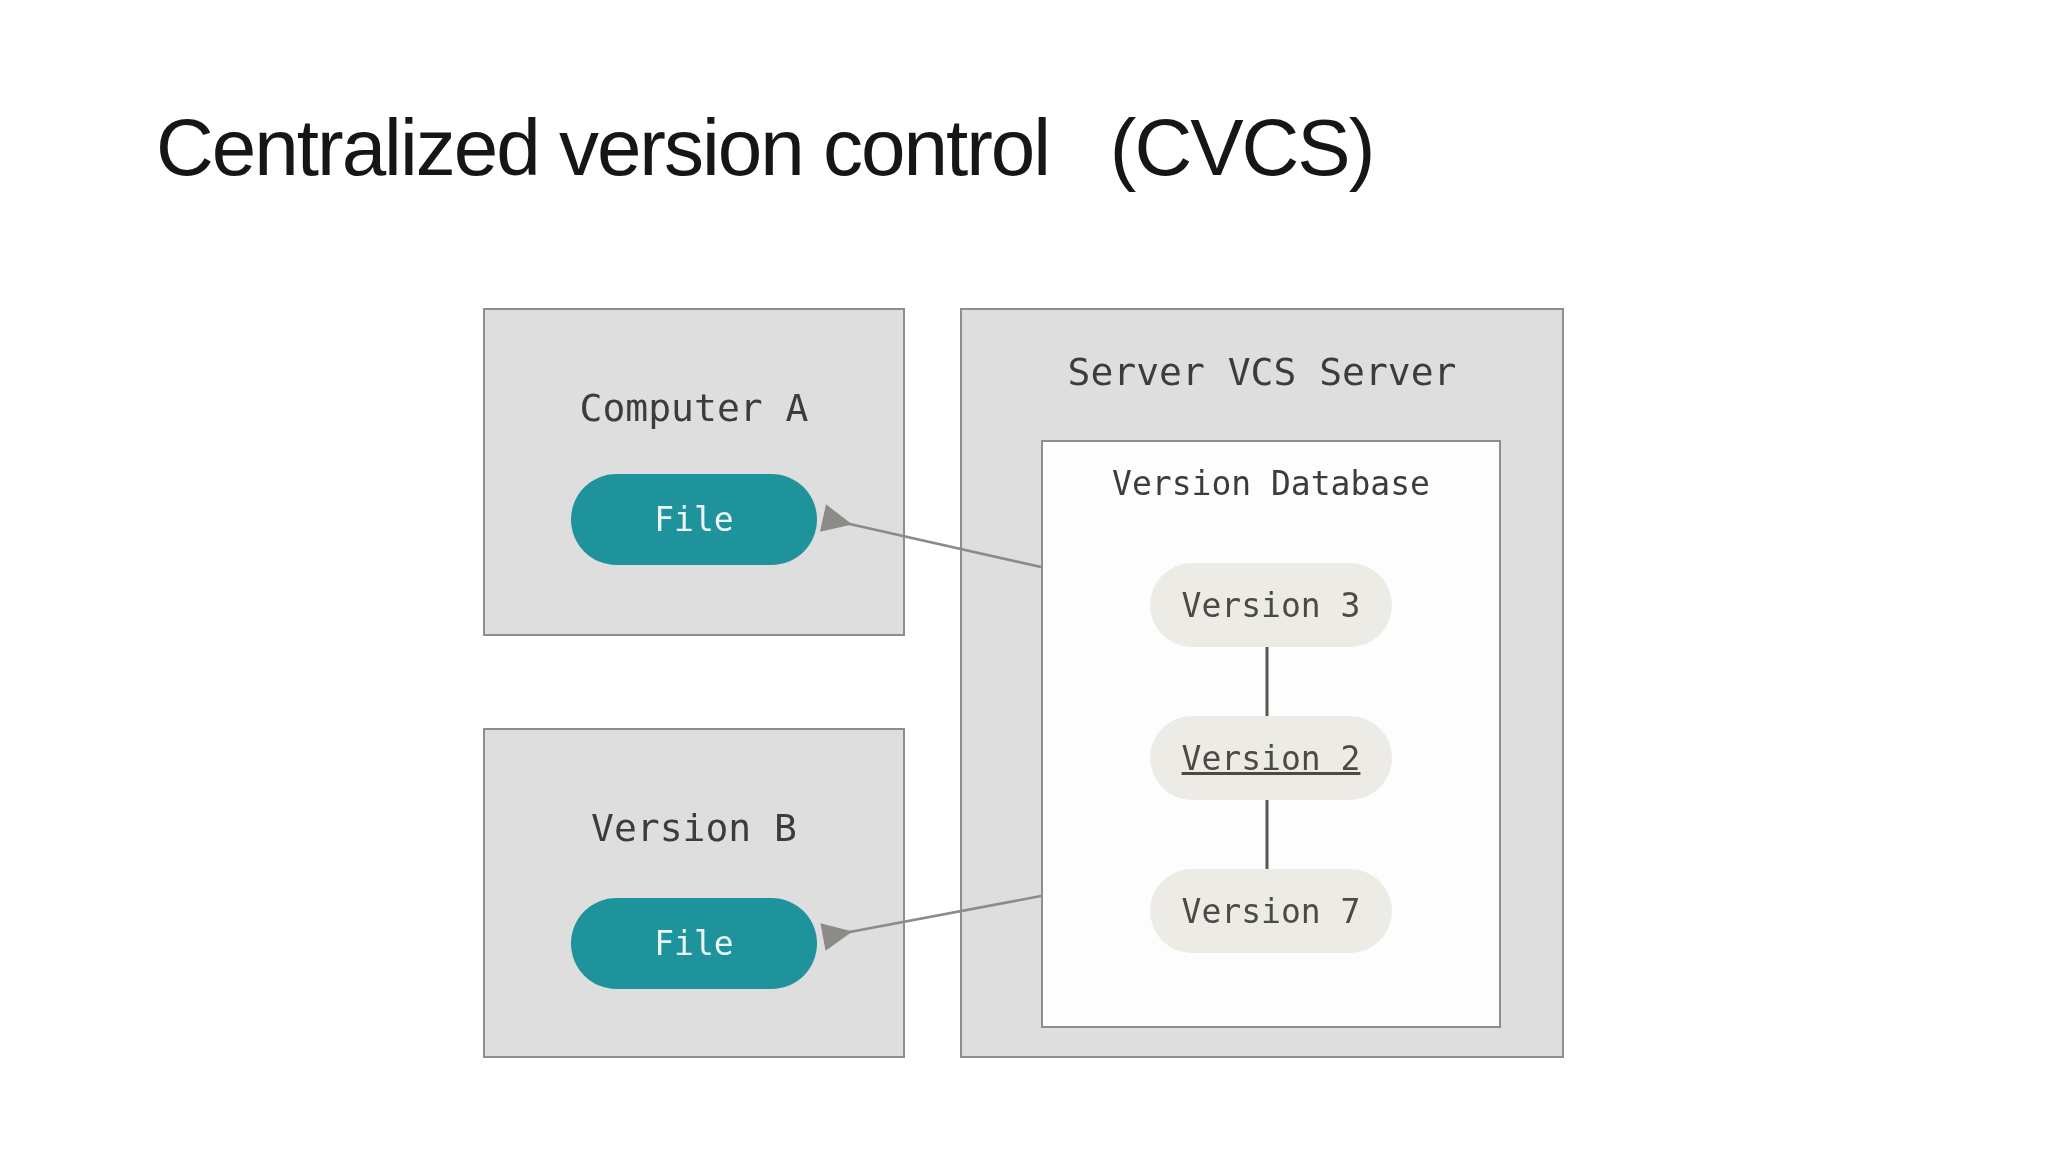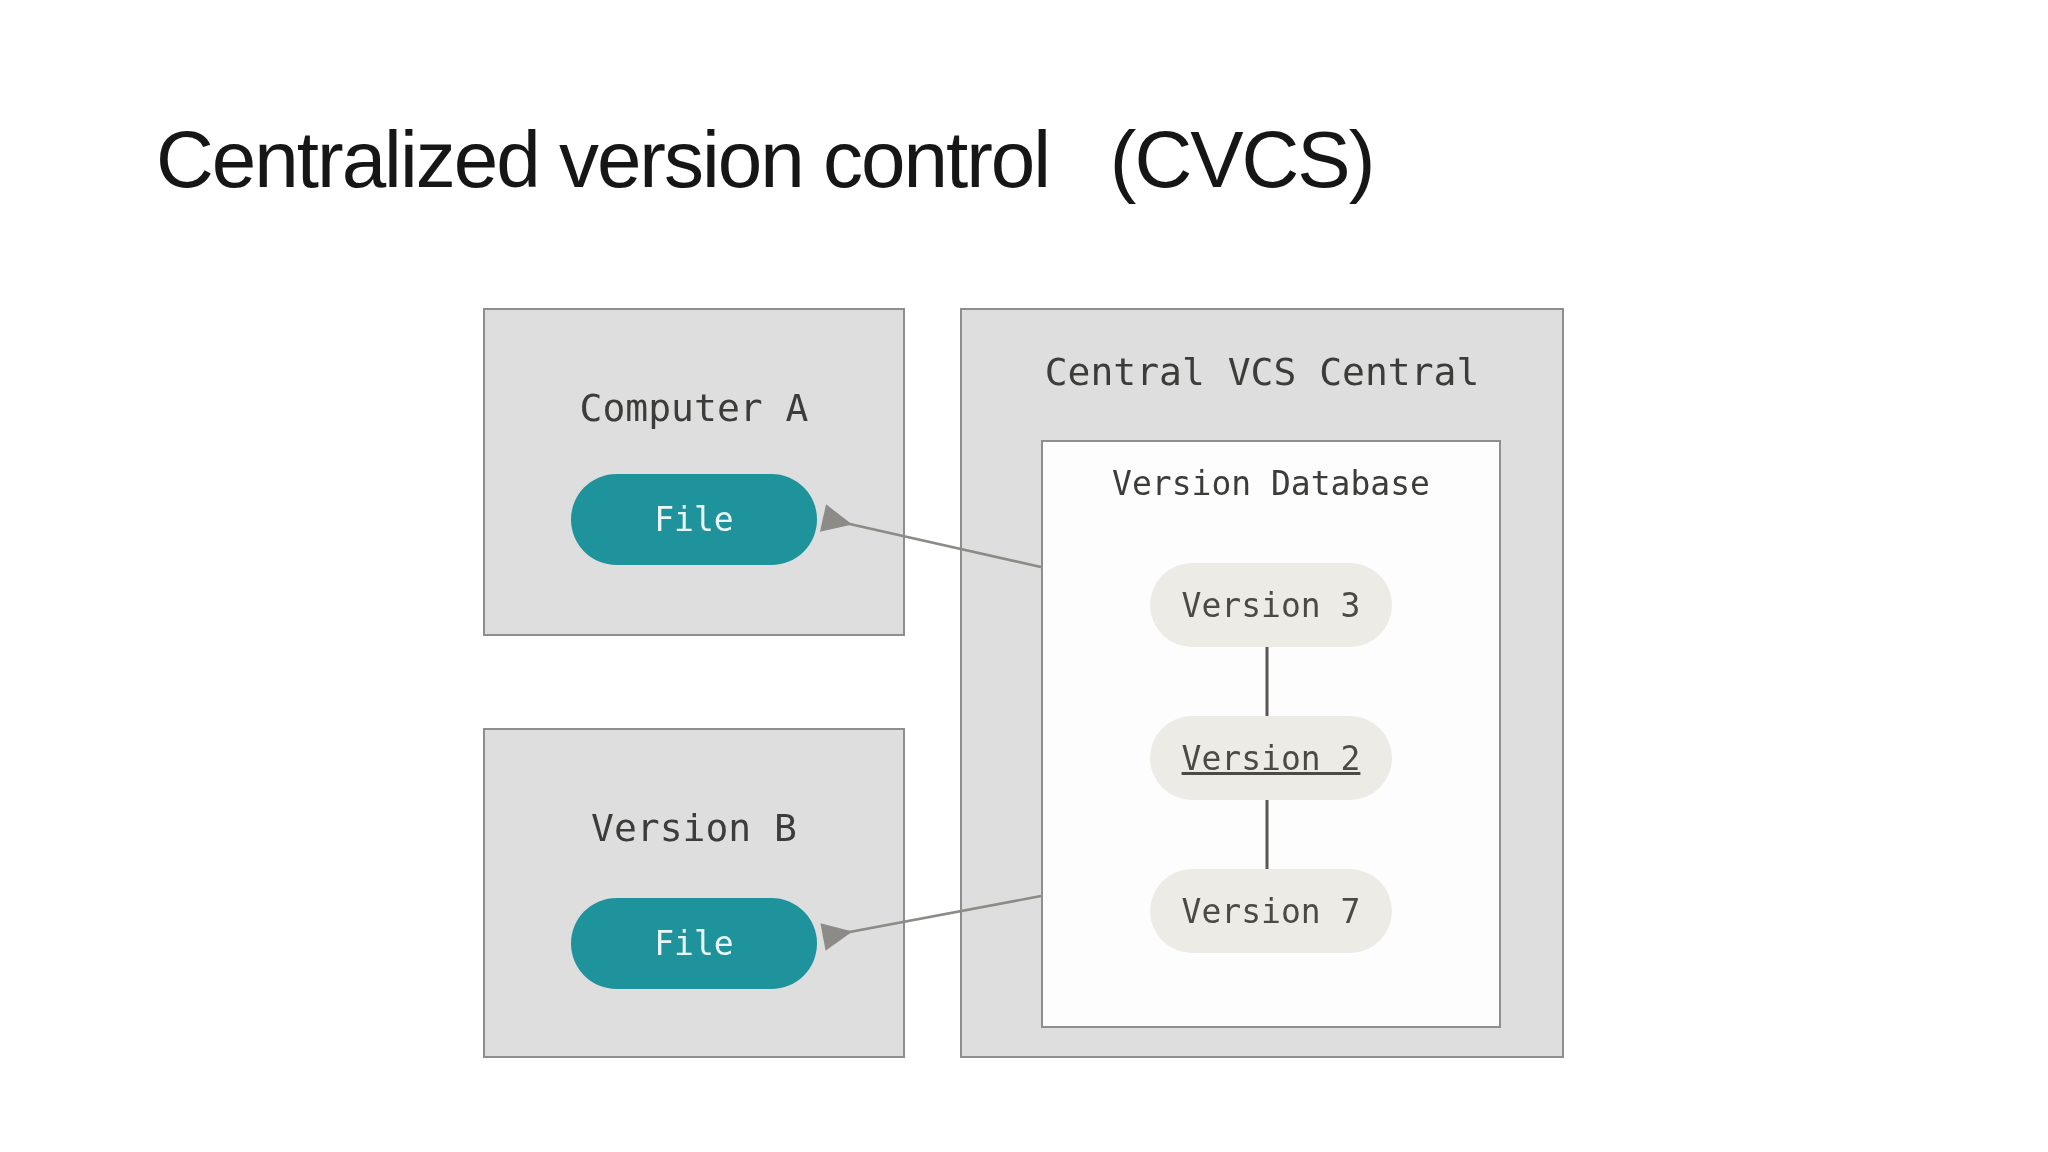--- a/index.html
+++ b/index.html
@@ -10,21 +10,21 @@
     width: 2048px;
     height: 1152px;
     background: var(--slide-bg, #ffffff);
     overflow: hidden;
     font-family: "DejaVu Sans Mono", monospace;
   }
 
   .slide-title {
     position: absolute;
     left: 156px;
-    top: 116px;
+    top: 104px;
     margin: 0;
     font-family: "Liberation Sans", sans-serif;
     font-size: 80px;
     font-weight: 300;
     letter-spacing: -2px;
     line-height: 1.1;
     color: var(--title-text, #161616);
     white-space: pre;
   }
 
@@ -124,21 +124,21 @@
     <div class="box-label computer-label">Computer A</div>
     <div class="file-pill" id="file-pill-a">File</div>
   </div>
 
   <div class="gbox" id="box-computer-b">
     <div class="box-label computer-label">Version B</div>
     <div class="file-pill" id="file-pill-b">File</div>
   </div>
 
   <div class="gbox" id="box-server">
-    <div class="box-label server-label">Central VCS Central</div>
+    <div class="box-label server-label">Server VCS Server</div>
 
     <div class="vdb-box">
       <div class="vdb-label">Version Database</div>
       <div class="version-pill" id="version-pill-3">Version 3</div>
       <div class="version-pill" id="version-pill-2">Version 2</div>
       <div class="version-pill" id="version-pill-1">Version 7</div>
     </div>
   </div>
 
   <svg class="arrows-layer" viewBox="0 0 2048 1152">

